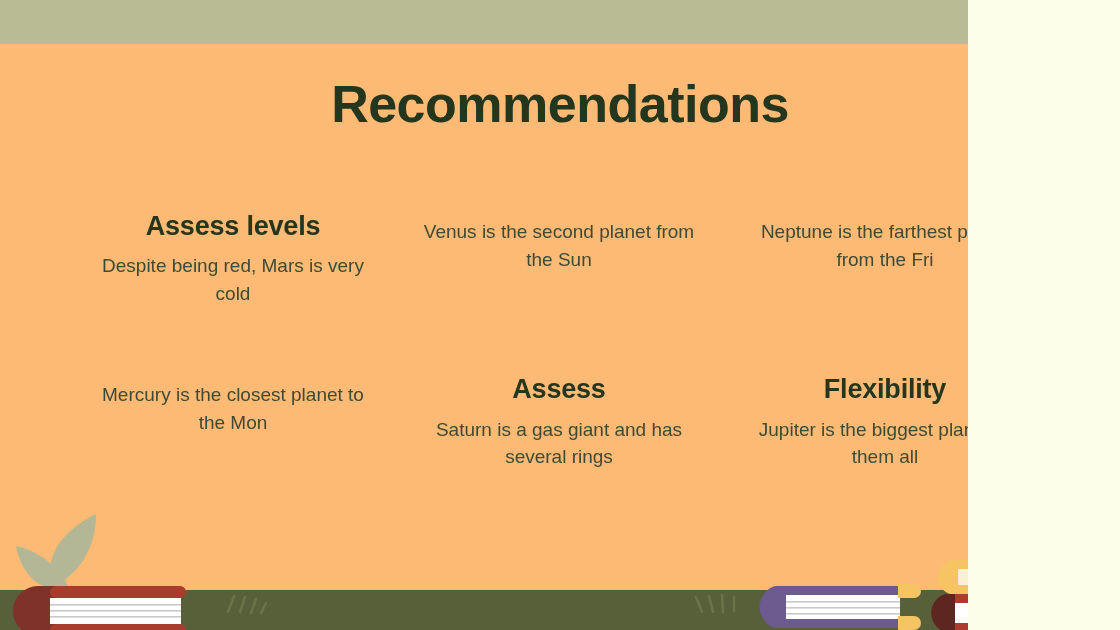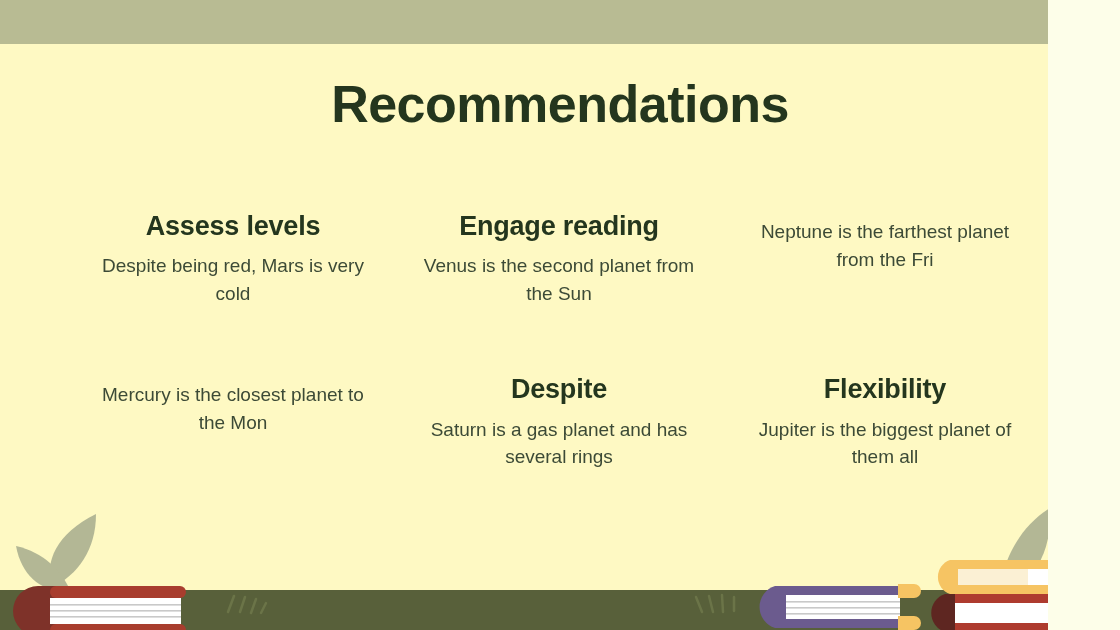--- a/index.html
+++ b/index.html
@@ -8,23 +8,23 @@
   }
   body {
     width: 1120px;
     height: 630px;
     background: #FDFEE9;
     font-family: "Liberation Sans", sans-serif;
     overflow: hidden;
   }
   .slide {
     position: relative;
-    width: 1048px;
+    width: 968px;
     height: 630px;
-    background: #fef9c3;
+    background: #fdba74;
     overflow: hidden;
   }
 
   
   .top-band {
     position: absolute;
     left: 0;
     top: 0;
     width: 1120px;
     height: 44px;
@@ -106,35 +106,34 @@
   <div class="title">Recommendations</div>
 
   <div class="grid">
 
     <div class="cell">
       <div class="cell-title">Assess levels</div>
       <div class="cell-body">Despite being red, Mars is very cold</div>
     </div>
 
     <div class="cell">
-      <div class="cell-title">Engage reading</div>
       <div class="cell-body">Venus is the second planet from the Sun</div>
     </div>
 
     <div class="cell">
       <div class="cell-body">Neptune is the farthest planet from the Fri</div>
     </div>
 
     <div class="cell">
       <div class="cell-body">Mercury is the closest planet to the Mon</div>
     </div>
 
     <div class="cell">
-      <div class="cell-title">Despite</div>
-      <div class="cell-body">Saturn is a gas planet and has several rings</div>
+      <div class="cell-title">Assess</div>
+      <div class="cell-body">Saturn is a gas giant and has several rings</div>
     </div>
 
     <div class="cell">
       <div class="cell-title">Flexibility</div>
       <div class="cell-body">Jupiter is the biggest planet of them all</div>
     </div>
 
   </div>
 
   <div class="ground"></div>

